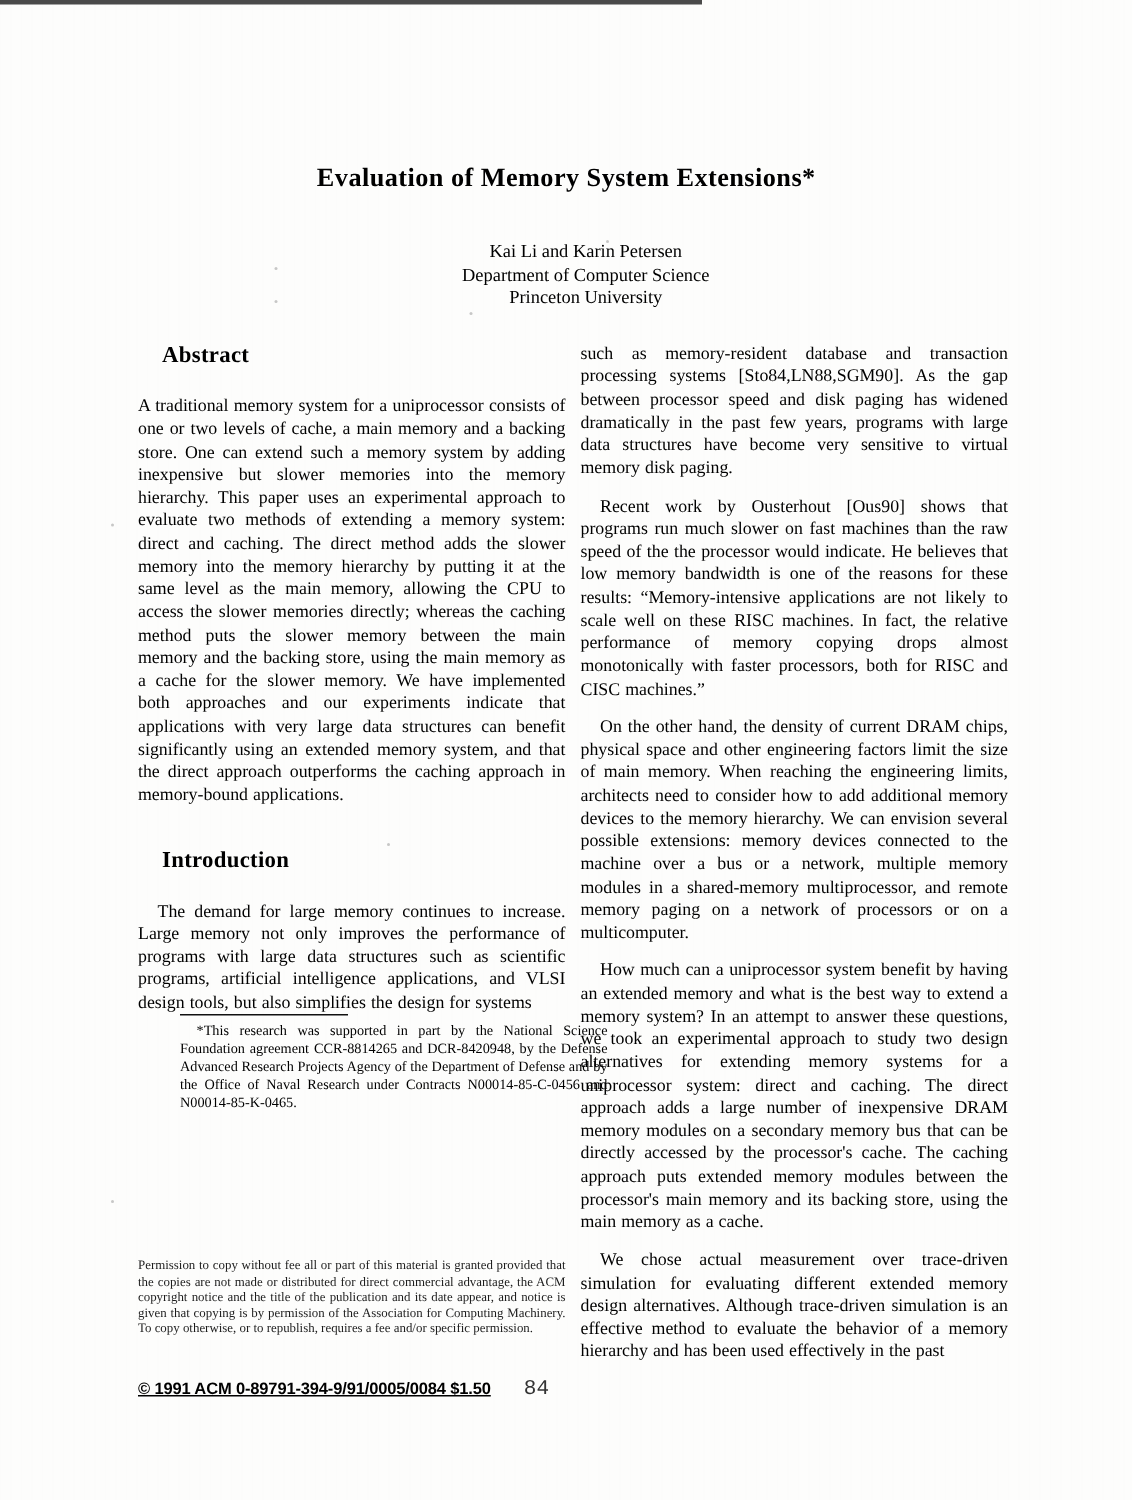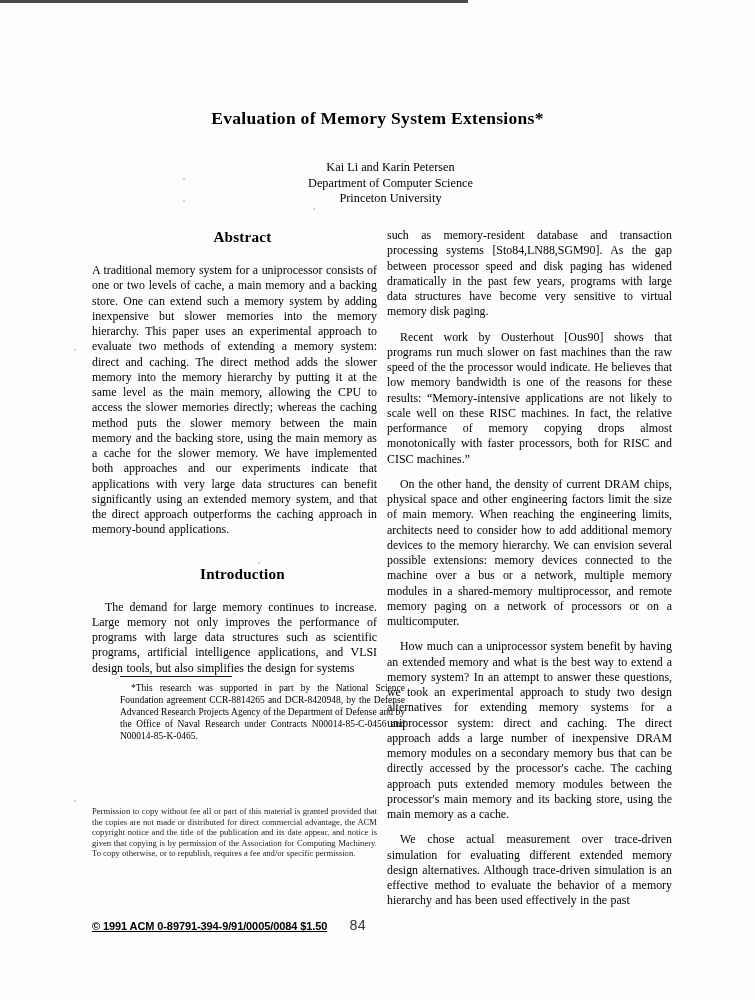--- a/index.html
+++ b/index.html
@@ -87,21 +87,20 @@
     top: 228px;
   }
   .col-left  { left: 92px; }
   .col-right { left: 387px; }
 
   h2.section-head {
     font-size: 15.2px;
     font-weight: bold;
     margin: 0 0 17px 16px;
     letter-spacing: .2px;
-    text-align: center;
   }
   h2.section-head.intro { margin-top: 27px; }
 
   p.body-par {
     font-size: 11.9px;
     line-height: 15.25px;
     margin: 0 0 10px 0;
     text-align: justify;
     text-justify: inter-word;
     word-spacing: .4px;
@@ -128,21 +127,21 @@
     line-height: 12.1px;
     text-align: justify;
     margin: 0;
     text-indent: 11px;
   }
 
   
   .permission-wrap {
     position: absolute;
     left: 92px;
-    top: 806px;
+    top: 838px;
     width: 285px;
   }
   .permission-text {
     font-size: 8.6px;
     line-height: 10.6px;
     text-align: justify;
     margin: 0;
     color: #1c1c1c;
   }
 

